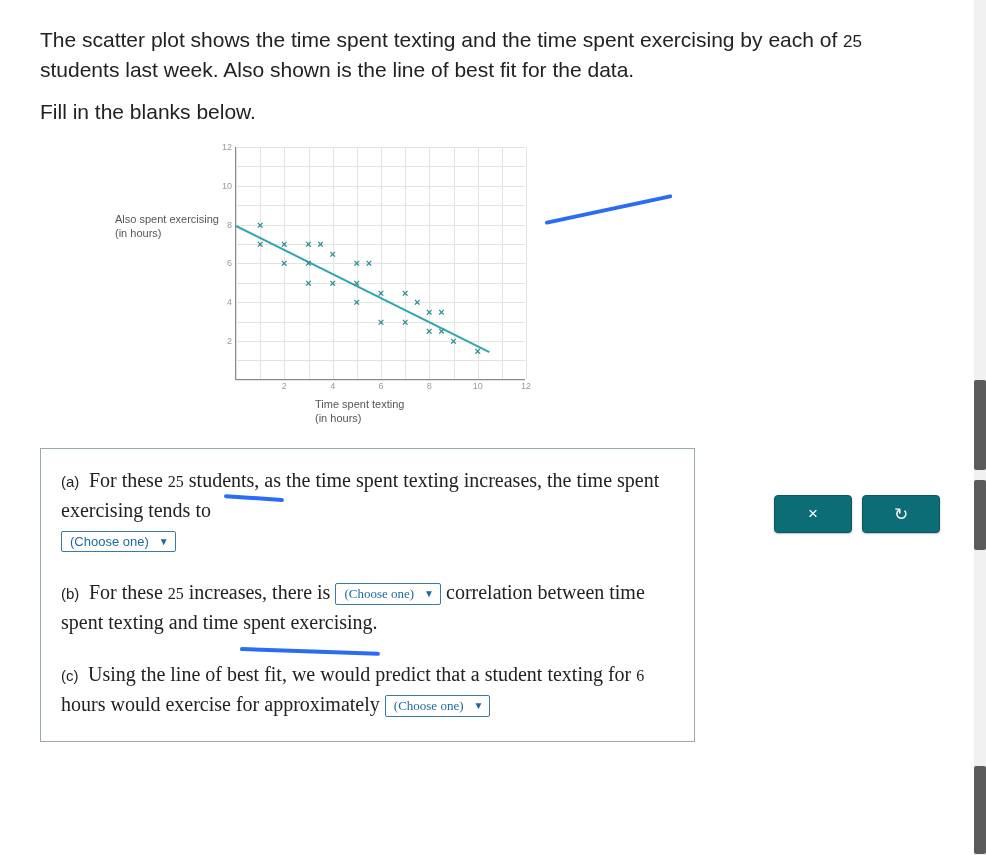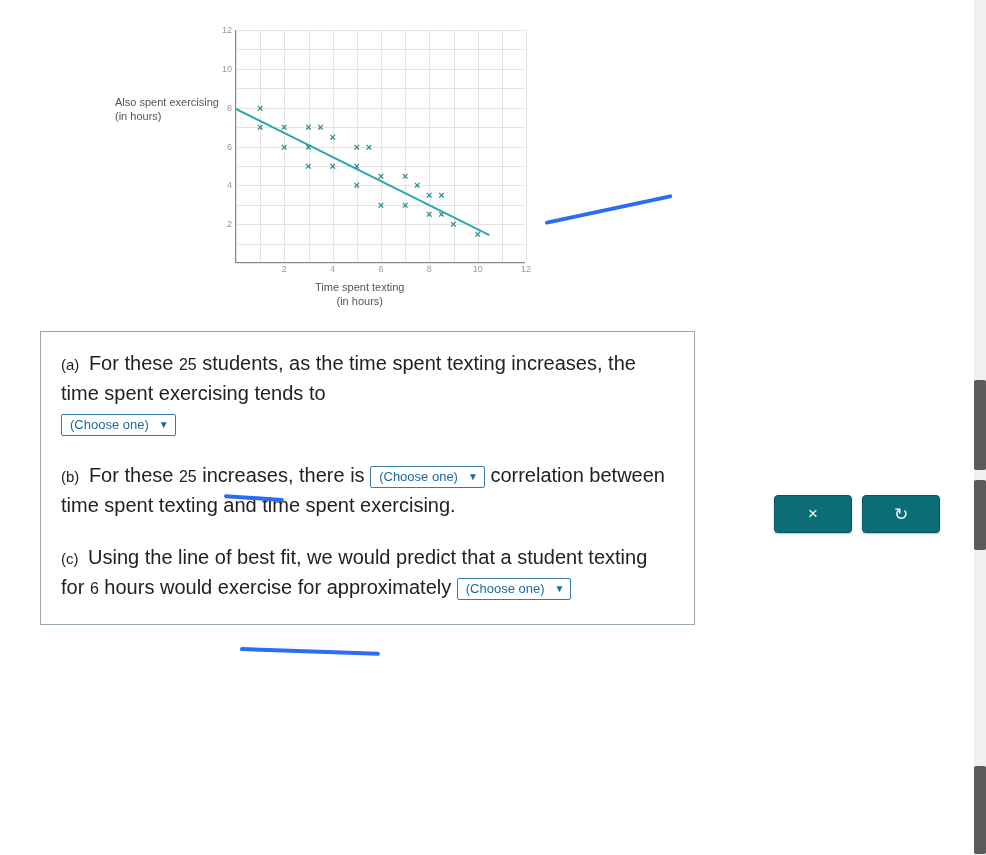--- a/index.html
+++ b/index.html
@@ -51,21 +51,20 @@
     border-left: 1px solid #888;
     border-bottom: 1px solid #888;
   }
   .x-label {
     position: absolute;
     left: 195px;
     top: 255px;
     font-size: 11px;
     color: #555;
     line-height: 1.3;
-    text-align: center;
   }
   .tick-y {
     position: absolute;
     right: 100%;
     font-size: 9px;
     color: #999;
     padding-right: 4px;
     transform: translateY(-50%);
   }
   .tick-x {
@@ -114,21 +113,21 @@
     margin-top: 6px;
     position: relative;
   }
   .item { font-size: 20px; line-height: 1.5; margin-bottom: 22px; }
   .item:last-child { margin-bottom: 0; }
   .item .tag {
     font-size: 15px;
     vertical-align: baseline;
     margin-right: 4px;
   }
-  .item .body { display: inline; }
+  .item .body { display: inline; font-family: Liberation Serif, serif; }
   .item .sm { font-size: 16px; }
 
   .chooser {
     display: inline-flex;
     align-items: center;
     border: 1px solid #3b7aa6;
     color: #1d6a9c;
     font-size: 13px;
     padding: 2px 6px 2px 8px;
     border-radius: 2px;
@@ -177,20 +176,24 @@
     right: 0;
     width: 12px;
     background: #5a5a5a;
     border-radius: 2px;
   }
 </style>
 </head>
 <body>
 
 <div class="page">
+  <div class="intro">
+    <span>The scatter plot shows the time spent texting and the time spent exercising by each of </span><span class="num">25</span><span> students last week. Also shown is the line of best fit for the data.</span>
+  </div>
+  <div class="directive">Fill in the blanks below.</div>
 
   <div class="chart-wrap">
     <div class="y-label">
       <span style="white-space:pre-line;">Also spent exercising
 (in hours)</span>
     </div>
     <div class="plot-area" id="plot">
         <div class="gridline-v" style="left: 0px;"></div>
         <div class="gridline-v" style="left: 24.1667px;"></div>
         <div class="gridline-v" style="left: 48.3333px;"></div>

